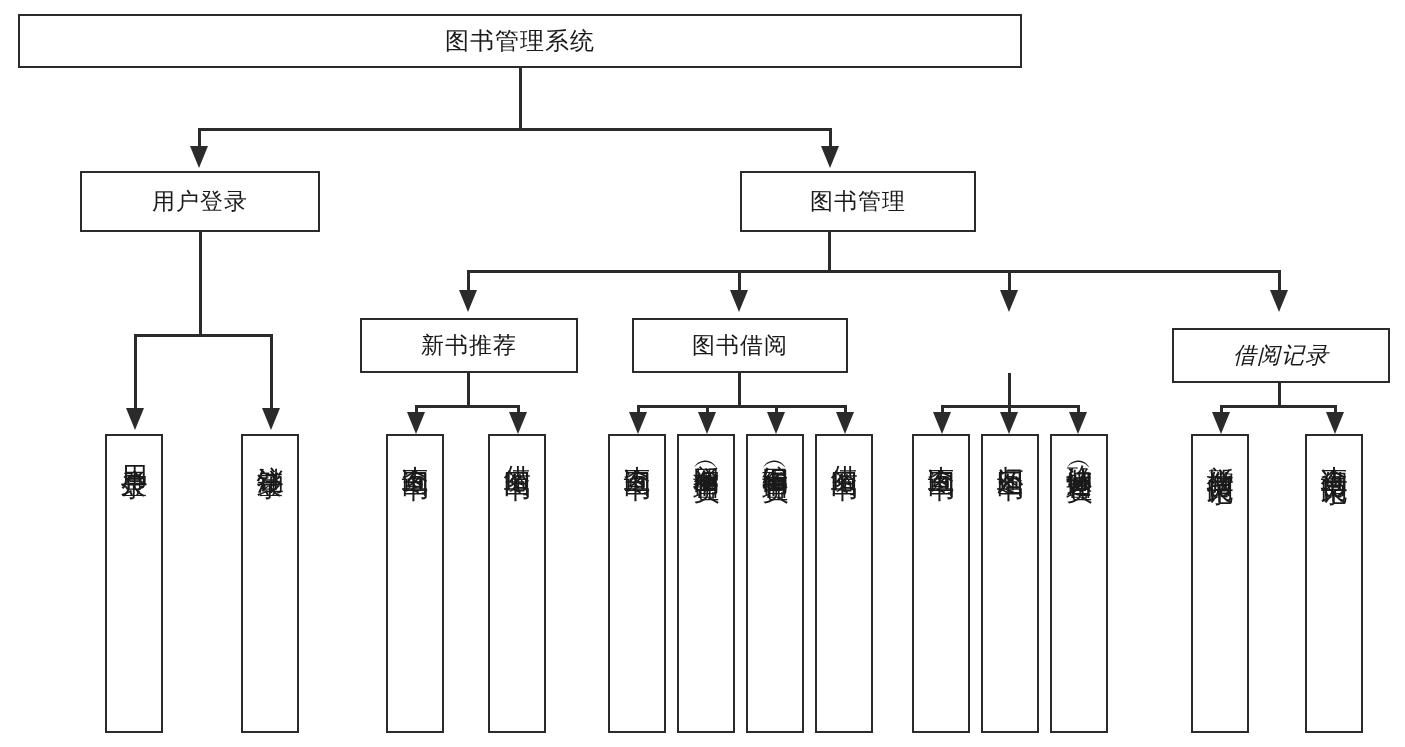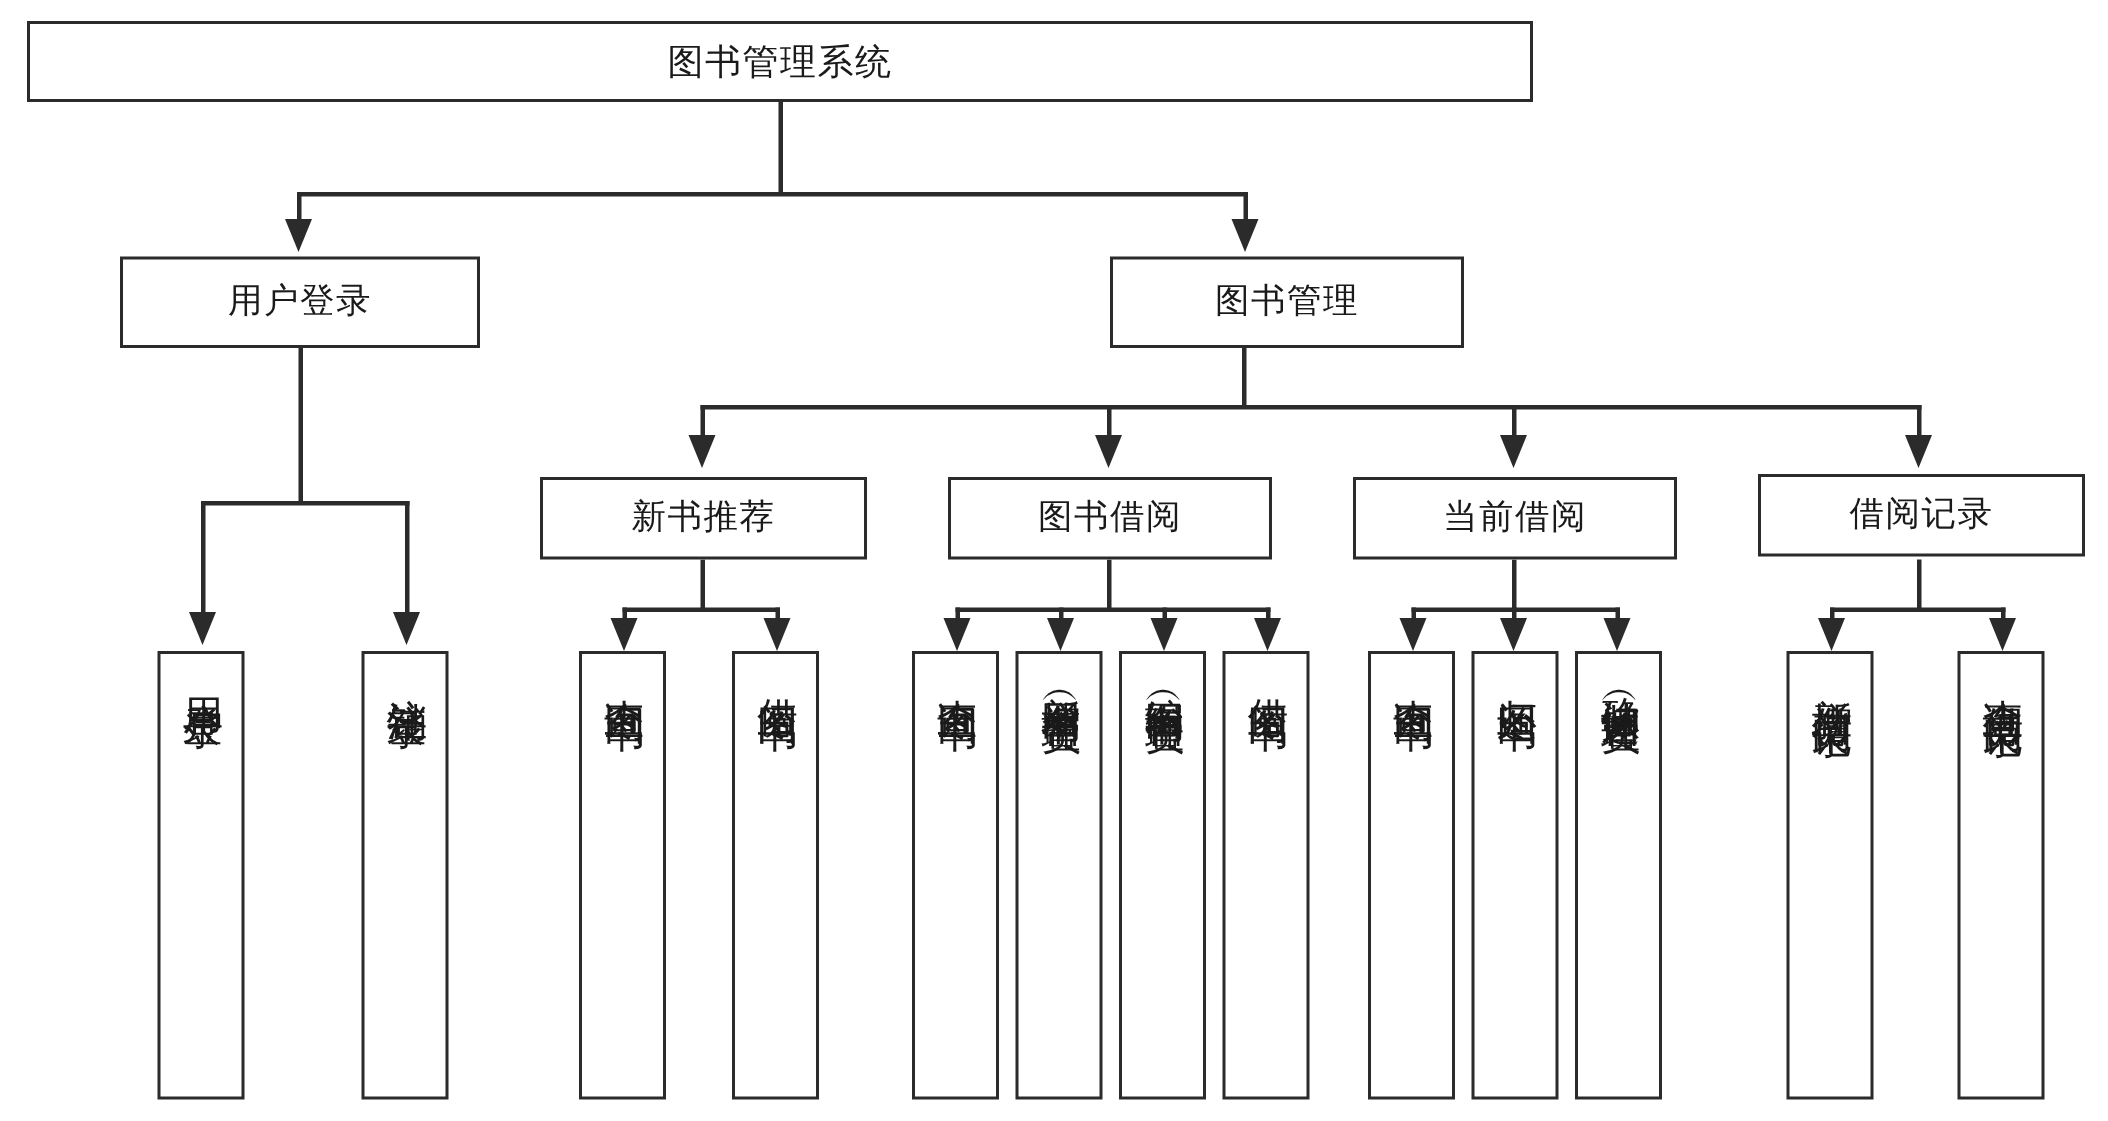--- a/index.html
+++ b/index.html
@@ -119,24 +119,21 @@
   <div class="arrow" style="left:730px;top:290px;"></div>
   <div class="arrow" style="left:1000px;top:290px;"></div>
   <div class="arrow" style="left:1270px;top:290px;"></div>
 
   <div class="node h-node" style="left:360px;top:318px;width:218px;height:55px;">
     <span>新书推荐</span>
   </div>
   <div class="node h-node" style="left:632px;top:318px;width:216px;height:55px;">
     <span>图书借阅</span>
   </div>
-  <div class="node h-node" style="left:902px;top:318px;width:216px;height:55px;">
-    <span>当前借阅</span>
-  </div>
-  <div class="node h-node" style="left:1172px;top:316px;width:218px;height:55px;">
+  <div class="node h-node" style="left:1172px;top:328px;width:218px;height:55px;font-style:italic;">
     <span>借阅记录</span>
   </div>
 
   <div class="ln v" style="left:467px;top:373px;width:3px;height:34px;"></div>
   <div class="ln h" style="left:415px;top:405px;width:105px;height:3px;"></div>
   <div class="ln v" style="left:415px;top:405px;width:3px;height:12px;"></div>
   <div class="ln v" style="left:517px;top:405px;width:3px;height:12px;"></div>
   <div class="arrow" style="left:407px;top:412px;"></div>
   <div class="arrow" style="left:509px;top:412px;"></div>
 

